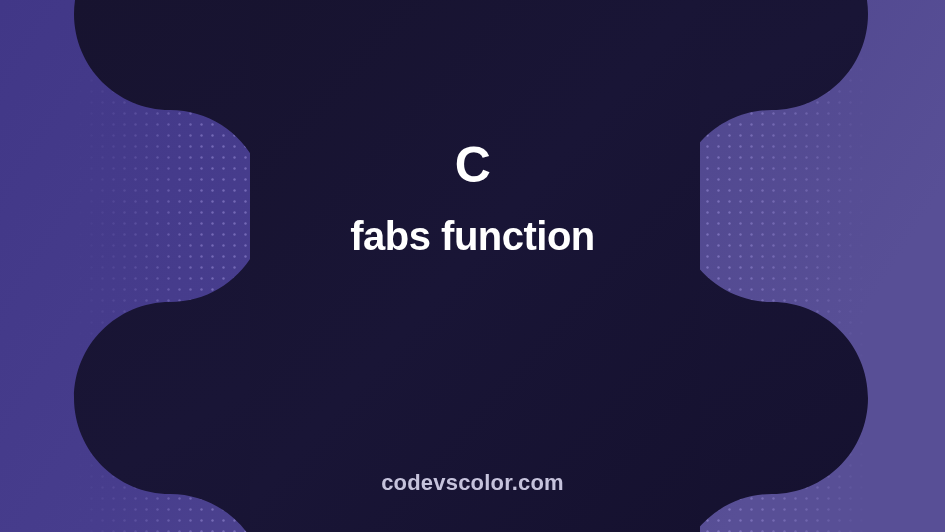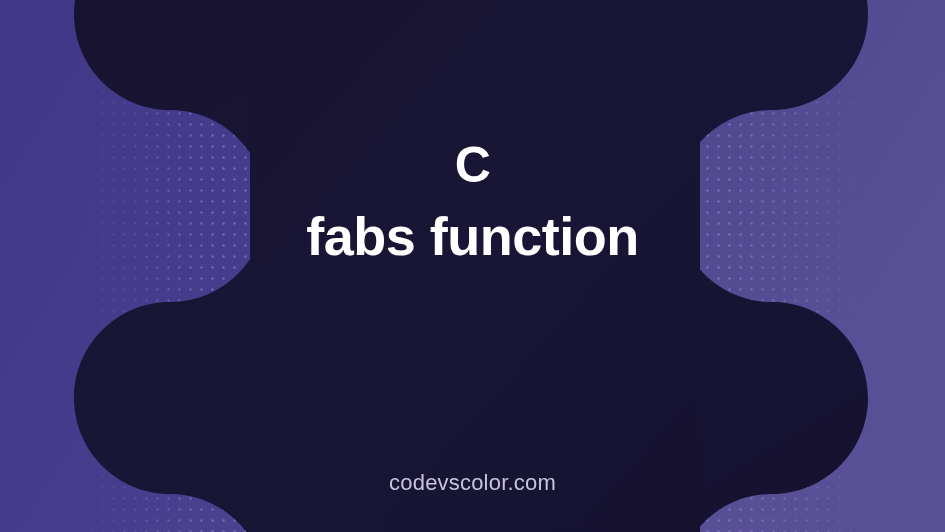--- a/index.html
+++ b/index.html
@@ -73,36 +73,36 @@
     line-height: 1.0;
     margin: 0;
     white-space: nowrap;
   }
   .title-line-1 {
     font-size: 50px;
     line-height: 64px;
   }
   .title-line-2,
   .title-line-3 {
-    font-size: 54px;
+    font-size: 40px;
     line-height: 79px;
   }
 
   .footer {
     position: absolute;
     left: 0;
     right: 0;
     top: 470px;
     text-align: center;
     pointer-events: auto;
   }
   .footer-text {
     color: #c6c3dc;
     font-size: 22px;
-    font-weight: 400;
+    font-weight: 700;
     letter-spacing: 0.2px;
   }
 </style>
 </head>
 <body>
 
 <div class="banner">
 
   <div class="dot-texture"></div>
 

